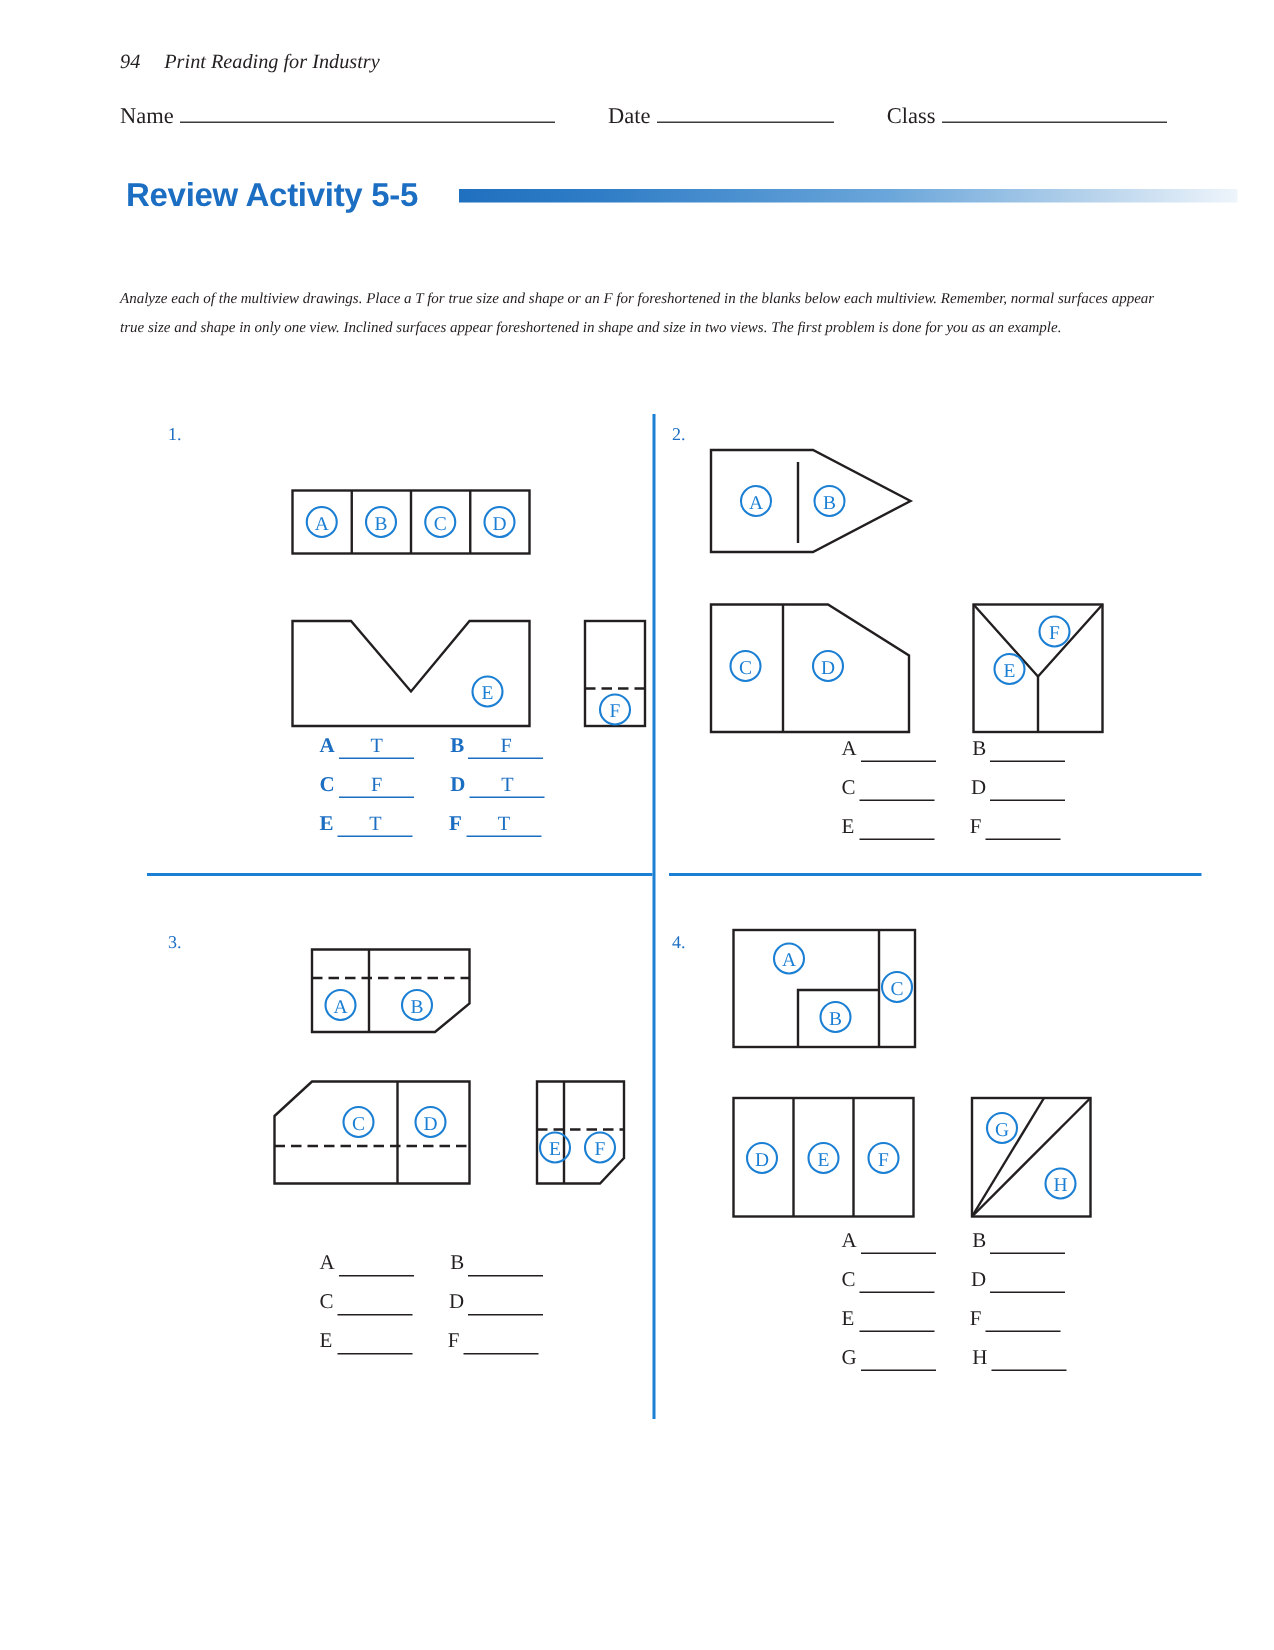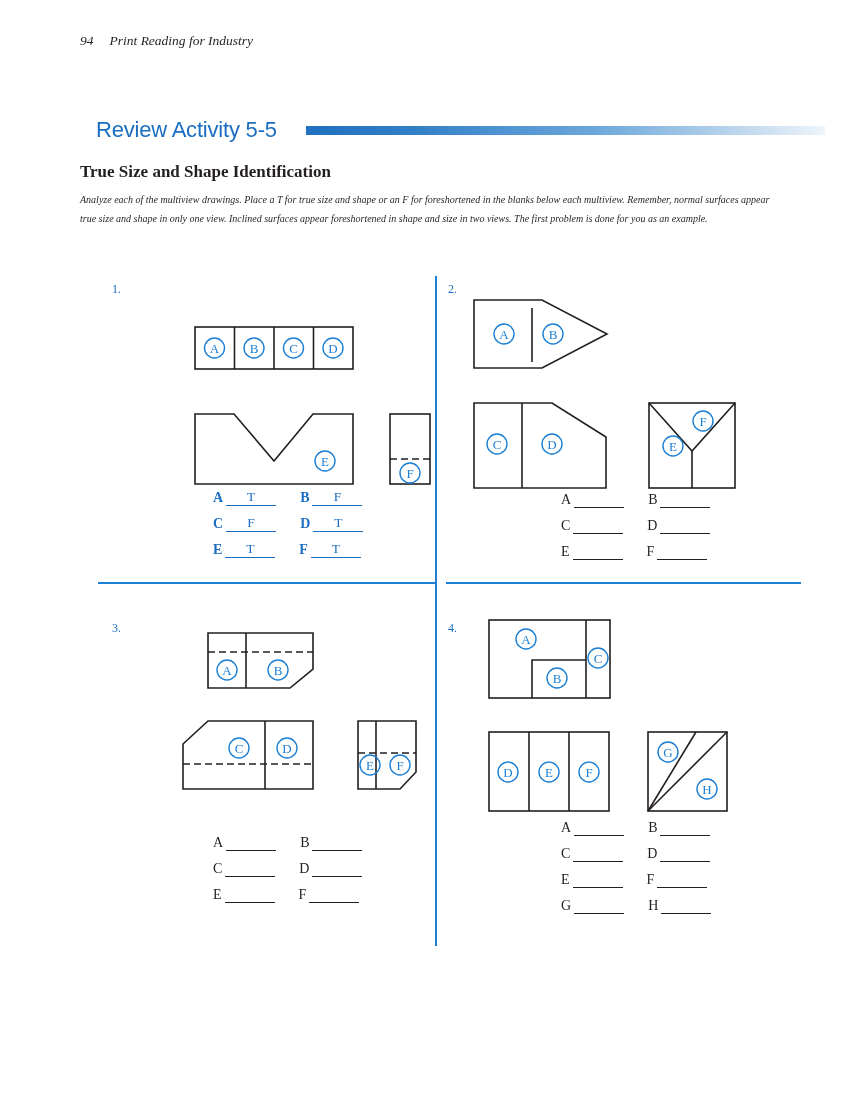--- a/index.html
+++ b/index.html
@@ -13,22 +13,22 @@
   
   .pagehdr{position:absolute;left:52px;top:33px;font-style:italic;font-size:13.5px;color:#231f20;white-space:nowrap;}
   .pagehdr .pgnum{margin-right:16px;}
 
   .nameline{position:absolute;left:52px;top:69px;width:745px;font-size:15px;white-space:nowrap;}
   .nameline .lbl{display:inline-block;vertical-align:baseline;}
   .rule{display:inline-block;border-bottom:1px solid #3c3c3c;height:12px;vertical-align:baseline;margin:0 4px;}
 
   .actbar{position:absolute;left:52px;top:120px;width:745px;height:24px;}
   .actbar .title{
-    position:absolute;left:16px;top:-3px;
-    font-family:"Liberation Sans", sans-serif;font-weight:normal;font-size:22px;
+    position:absolute;left:4px;top:-3px;
+    font-family:"Liberation Sans", sans-serif;font-weight:bold;font-size:22px;
     color:#1b6ec2;letter-spacing:-.2px;white-space:nowrap;z-index:2;
   }
   .actbar .bar{
     position:absolute;left:226px;top:6px;right:0;height:9px;
     background:linear-gradient(to right,#1f70bf 0%,#2f7dc6 18%,#6aa6da 55%,#b9d4ec 82%,#eef5fb 100%);
   }
 
   .subtitle{position:absolute;left:52px;top:162px;font-weight:bold;font-size:17px;}
   .instr{position:absolute;left:52px;top:190px;width:700px;font-style:italic;font-size:10px;line-height:19px;}
 
@@ -67,27 +67,33 @@
 </style>
 </head>
 <body>
 
 <div class="page">
 
   <div class="pagehdr">
     <span class="pgnum">94</span><span>Print Reading for Industry</span>
   </div>
 
+  <div class="nameline">
+    <span class="lbl">Name</span><span class="rule" style="width:250px"></span>
+    <span class="gap"></span>
+    <span class="lbl">Date</span><span class="rule" style="width:118px"></span>
+    <span class="gap"></span>
+    <span class="lbl">Class</span><span class="rule" style="width:150px"></span>
+  </div>
 
   <div class="actbar">
     <div class="title">Review Activity 5-5</div>
     <div class="bar"></div>
   </div>
 
-  <div class="subtitle">True Size and Shape Identification</div>
   <div class="instr">Analyze each of the multiview drawings. Place a T for true size and shape or an F for foreshortened in the blanks below each multiview. Remember, normal surfaces appear true size and shape in only one view. Inclined surfaces appear foreshortened in shape and size in two views. The first problem is done for you as an example.</div>
 
   <div class="vdiv"></div>
   <div class="hdiv-l"></div>
   <div class="hdiv-r"></div>
 
   <div class="quad" style="left:52px;top:276px;width:350px;height:300px;">
     <div class="qnum" style="left:32px;top:6px;">1.</div>
 
     <div class="dwg" style="left:55px;top:25px;">

